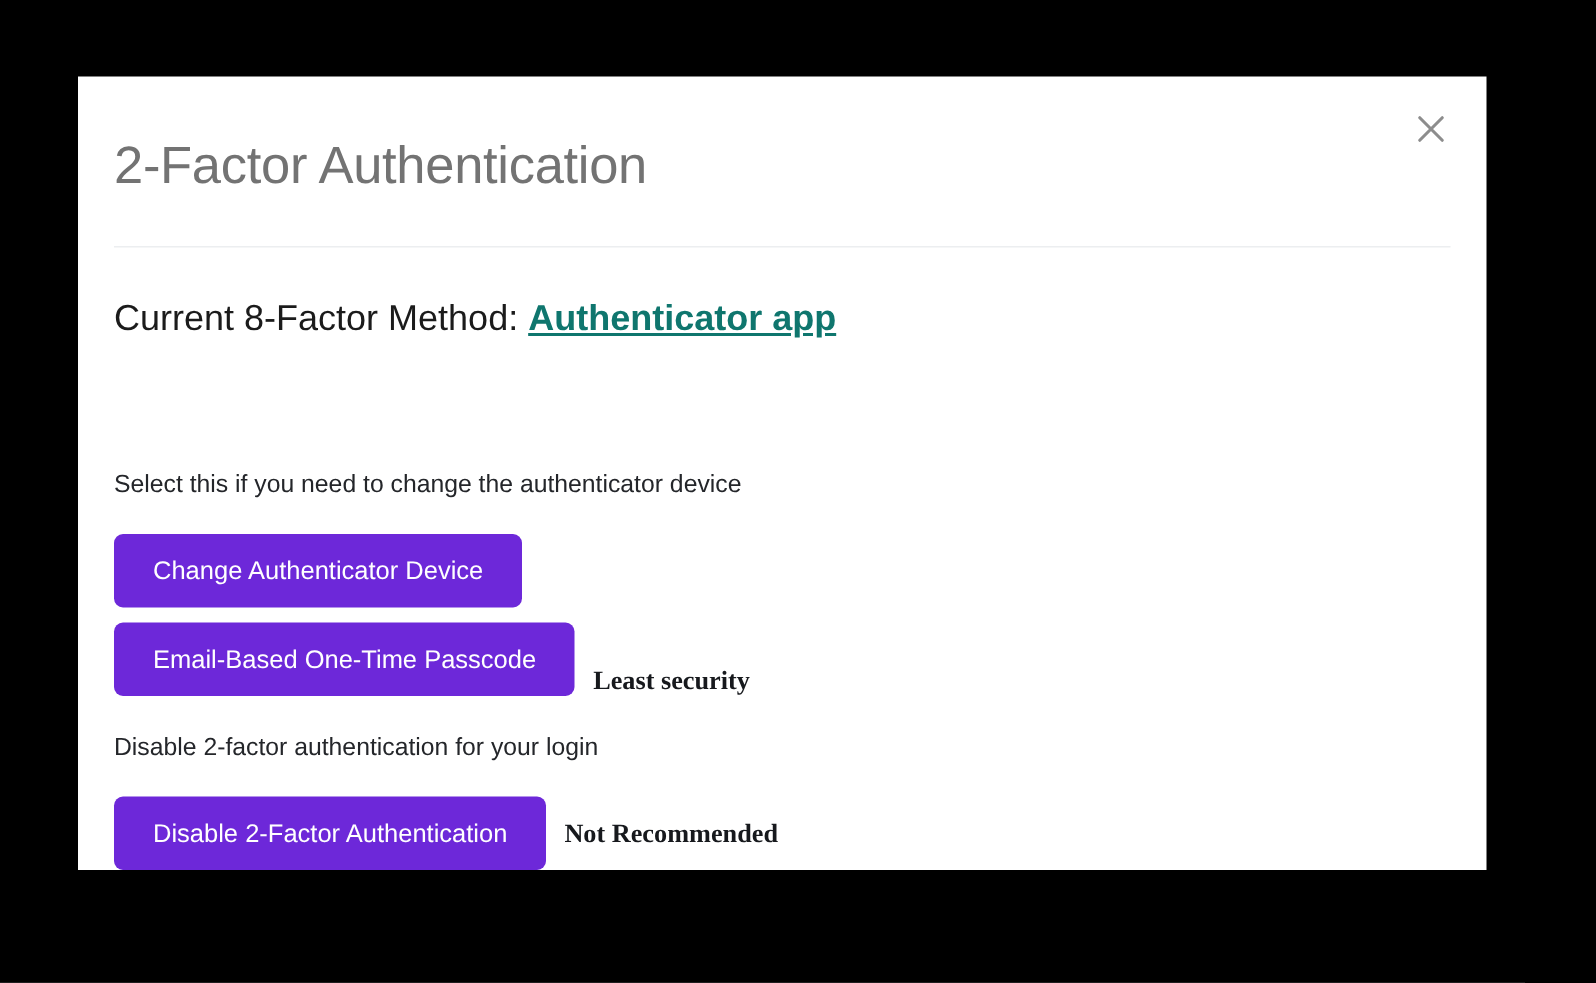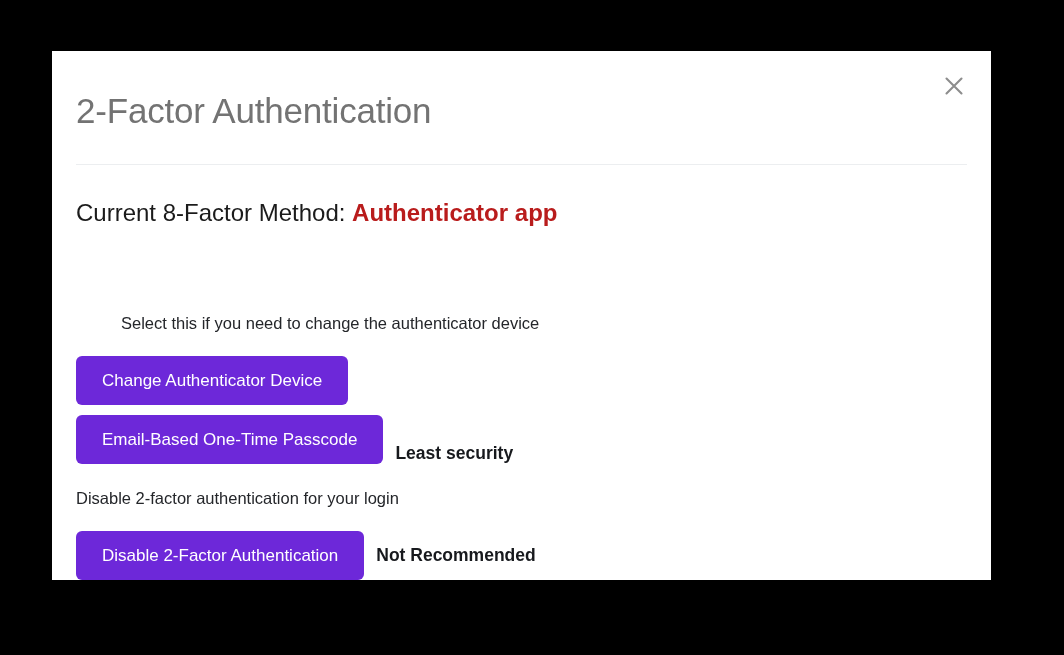--- a/index.html
+++ b/index.html
@@ -96,34 +96,35 @@
     top: 34px;
     margin: 0;
     font-size: 24px;
     font-weight: 400;
     color: #1b1b1b;
     white-space: nowrap;
     line-height: 1.2;
   }
   .current-method .value {
     font-weight: 700;
-    color: #b91c1c;
+    color: #0f766e;
+    text-decoration: underline;
   }
 
   .desc {
     position: absolute;
     left: 24px;
     margin: 0;
     font-size: 16.5px;
     font-weight: 400;
     color: #24262a;
     line-height: 1.3;
     white-space: nowrap;
   }
-  .desc-change { top: 148px; margin-left: 45px; }
+  .desc-change { top: 148px; }
   .desc-disable { top: 323px; }
 
   .btn-row {
     position: absolute;
     left: 24px;
     display: flex;
     align-items: center;
   }
   .row-change  { top: 191px; }
   .row-email   { top: 250px; align-items: flex-end; }
@@ -147,20 +148,21 @@
     white-space: nowrap;
     line-height: 1;
   }
 
   .note {
     margin-left: 12px;
     font-size: 17.5px;
     font-weight: 700;
     color: #17191d;
     white-space: nowrap;
+    font-family: Liberation Serif, serif;
   }
 </style>
 </head>
 <body>
 
 <div class="backdrop"></div>
 
 <div class="modal">
 
   <div class="modal-header">

